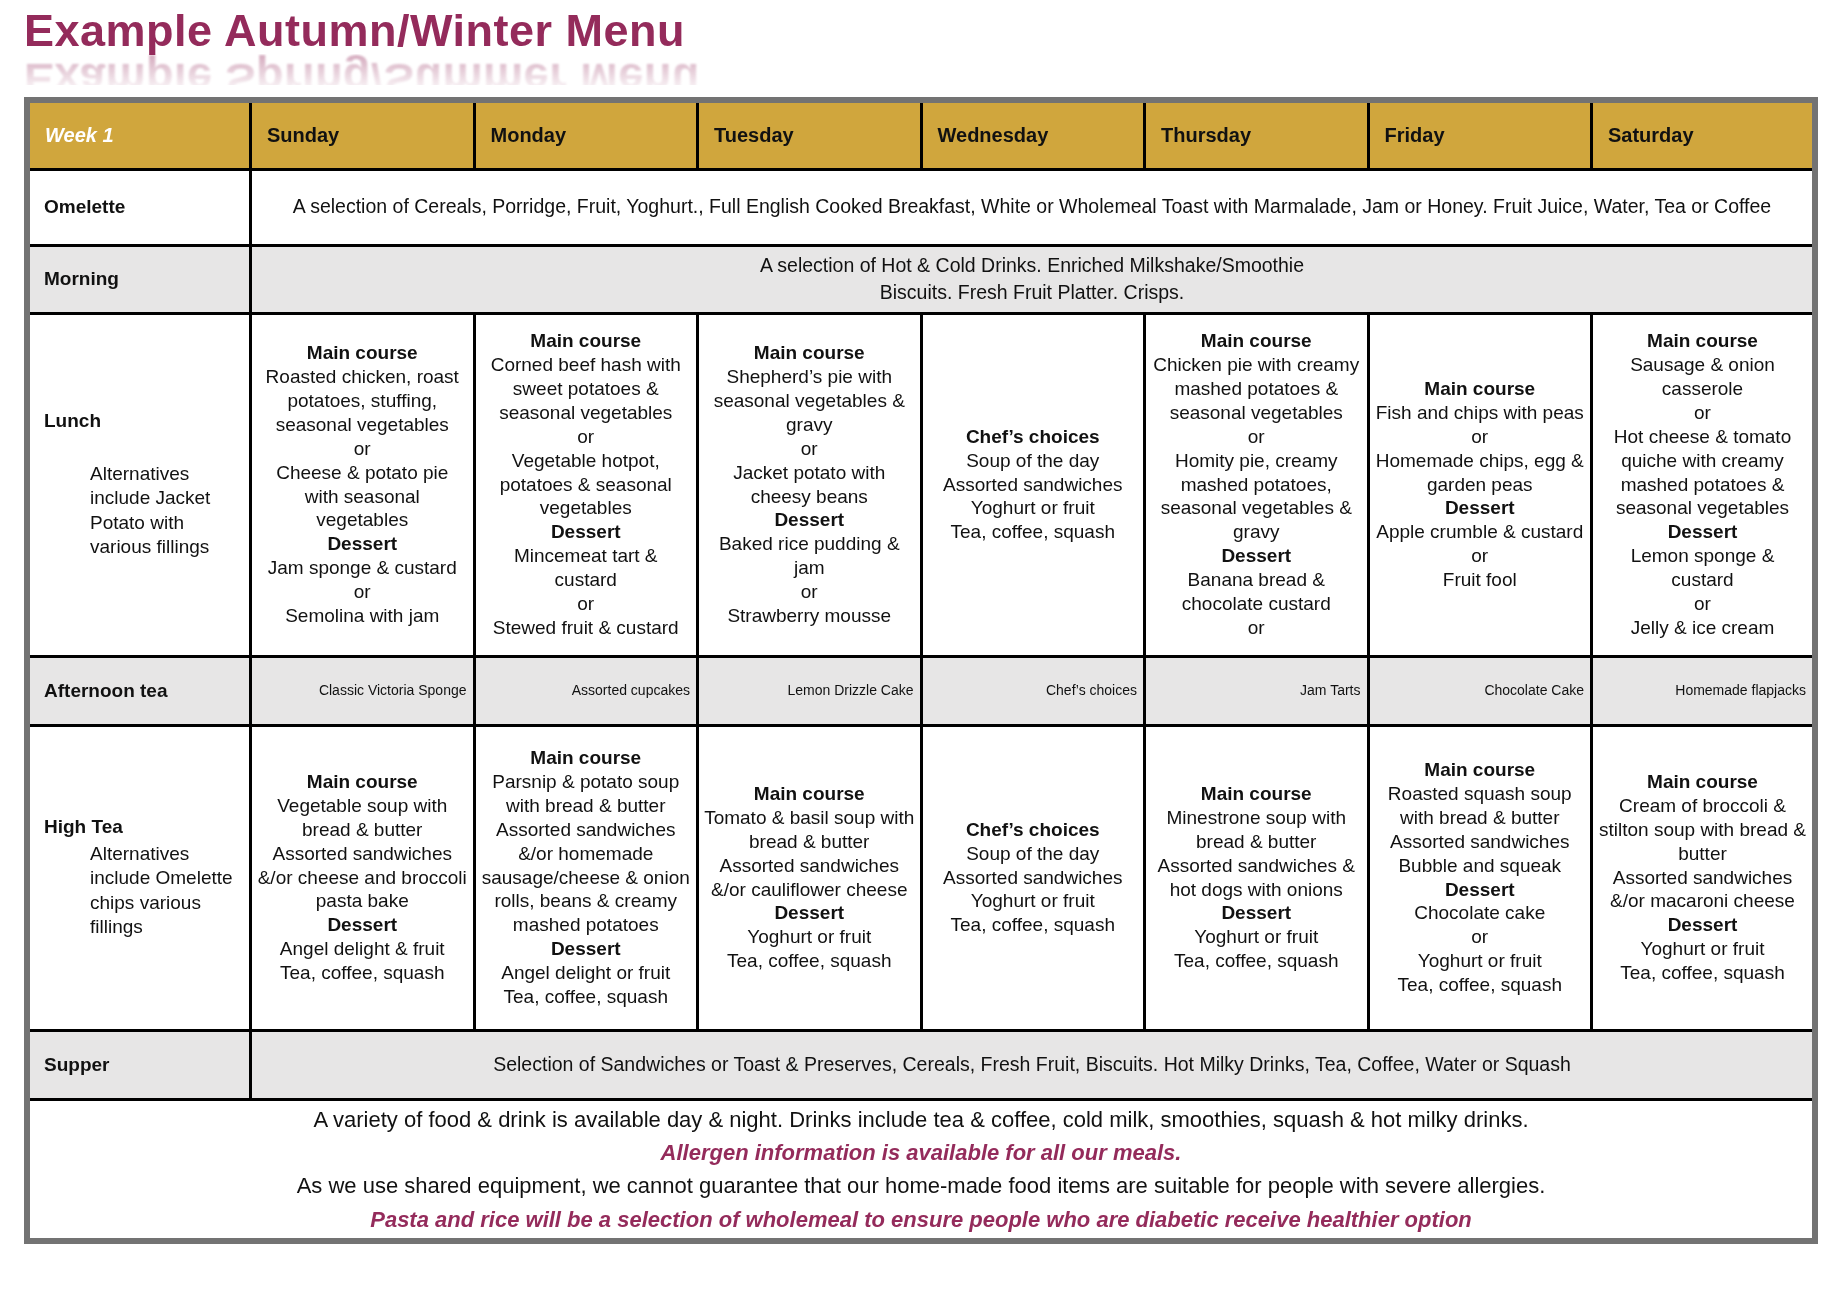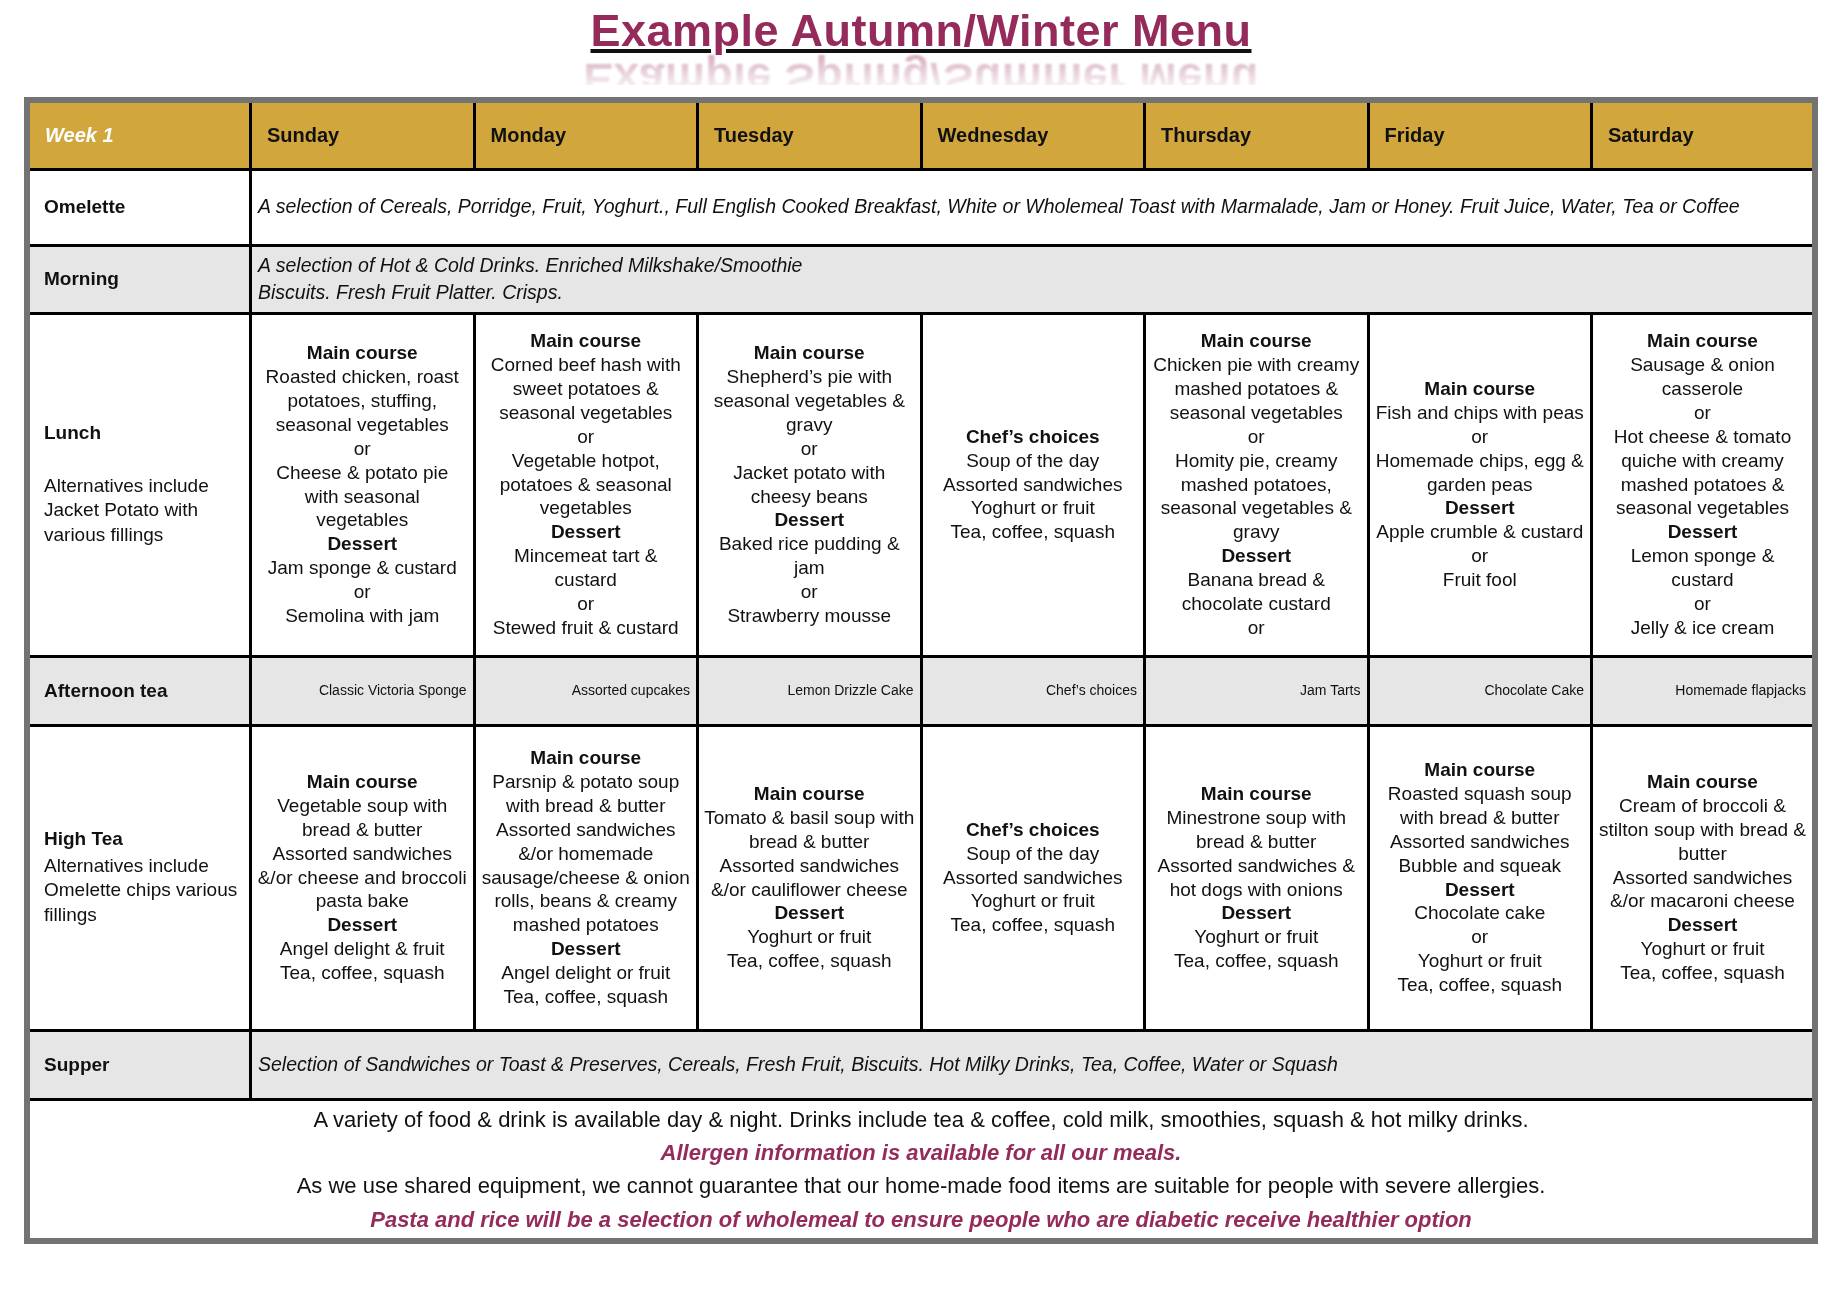--- a/index.html
+++ b/index.html
@@ -1,20 +1,20 @@
 <!DOCTYPE html>
 <html style="--gold: #D0A63D; --gray: #E7E6E6; --magenta: #942B5B;"><head>
 <meta charset="utf-8">
 <style>
   html,body{margin:0;padding:0;width:1842px;height:1298px;background:#fff;overflow:hidden;
     font-family:"Liberation Sans","DejaVu Sans",sans-serif;color:#111;}
   .page{position:relative;width:1842px;height:1298px;}
 
   
-  .title-wrap{position:absolute;top:6px;left:24px;width:1794px;text-align:center;text-decoration:underline;}
+  .title-wrap{position:absolute;top:6px;left:24px;width:1794px;text-align:left;}
   .title{font-size:45px;font-weight:600;letter-spacing:.5px;color:var(--magenta,#942B5B);line-height:1.1;}
   .reflect-clip{height:31px;overflow:hidden;margin-top:-2px;}
   .title-reflection{display:inline-block;font-size:45px;font-weight:600;letter-spacing:.5px;
     color:var(--magenta,#942B5B);transform:scaleY(-1);opacity:.40;filter:blur(1.3px);line-height:1.1;
     -webkit-mask-image:linear-gradient(to top,rgba(0,0,0,.95) 5%,transparent 80%);
     mask-image:linear-gradient(to top,rgba(0,0,0,.95) 5%,transparent 80%);}
 
   
   table{position:absolute;top:97px;left:24px;width:1794px;border-collapse:collapse;
     table-layout:fixed;border:6px solid #737373;}
@@ -32,23 +32,23 @@
   tr.r-breakfast{height:76px;}
   tr.r-morning{height:68px;}
   tr.r-lunch{height:343px;}
   tr.r-afternoon{height:61px;}
   tr.r-aftea{height:69px;}
   tr.r-hightea{height:305px;}
   tr.r-supper{height:69px;}
   tr.r-footer{height:131px;}
 
   td.label{font-weight:700;text-align:left;padding-left:14px;font-size:19px;}
-  td.label .sub{font-weight:400;line-height:1.28;margin-top:4px;}
+  td.label .sub{font-weight:400;line-height:1.28;margin-top:4px;margin-left:46px;}
   td.label .gap{height:26px;}
-  td.span{text-align:left;font-size:19.5px;line-height:1.4;font-style:italic;}
+  td.span{text-align:center;font-size:19.5px;line-height:1.4;}
   td.meal{text-align:center;font-size:19px;line-height:1.26;padding:4px 5px;vertical-align:middle;}
   td.meal .bold{font-weight:700;}
   td.simple{text-align:right;font-size:14px;line-height:1.3;}
 
   
   td.footer-cell{text-align:center;font-size:22px;line-height:1.52;background:#fff;}
   .accent{color:var(--magenta,#942B5B);font-weight:700;font-style:italic;}
 </style>
 </head>
 <body>

